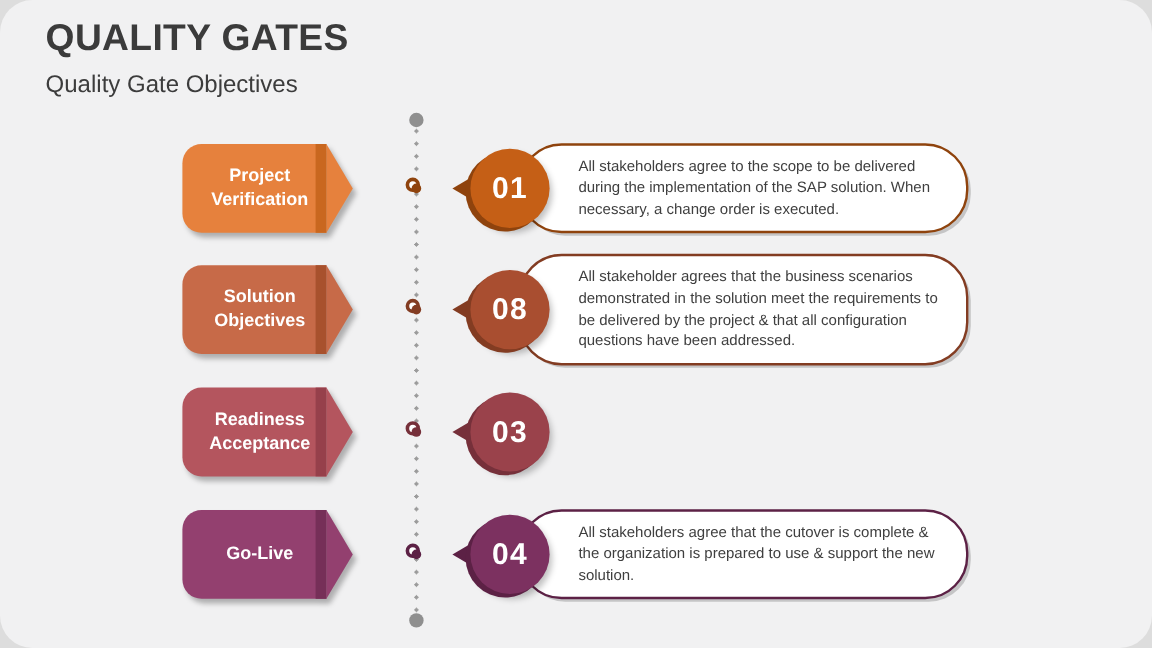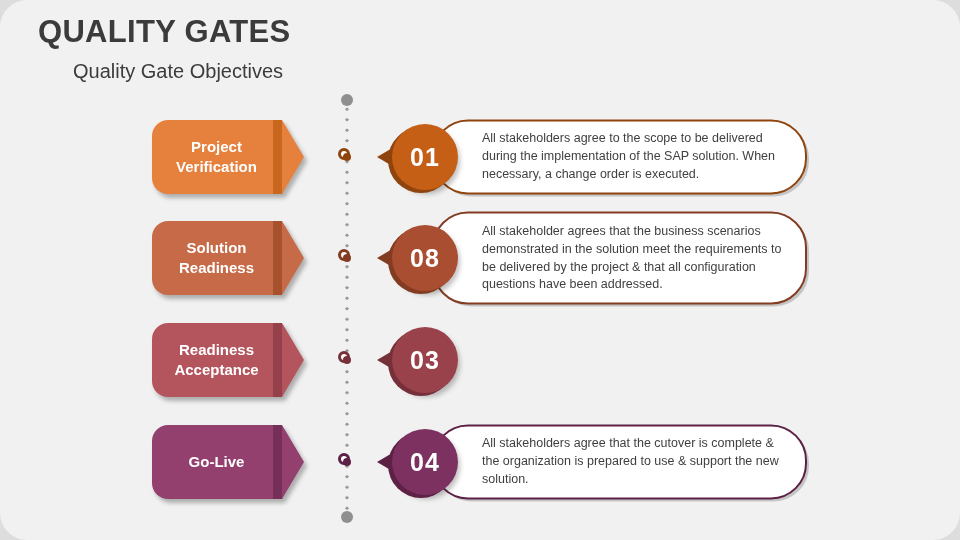--- a/index.html
+++ b/index.html
@@ -9,21 +9,21 @@
     background:#F1F1F2; overflow:hidden;
     font-family:"Liberation Sans", sans-serif;
     border-radius:27px;
   }
   .title {
     position:absolute; left:38px; top:14px;
     font-size:31px; font-weight:bold; color:#3B3B3B; letter-spacing:.3px;
   }
   .subtitle {
     position:absolute; left:38px; top:60px;
-    font-size:20px; color:#3C3C3C;margin-left:35px;
+    font-size:20px; color:#3C3C3C;
   }
   
   .timeline-line {
     position:absolute; left:345px; top:104px; width:4px; height:410px;
     background-image:radial-gradient(circle, #9B9B9B 1.6px, rgba(0,0,0,0) 1.8px);
     background-size:4px 10.5px; background-repeat:repeat-y; background-position:center top;
   }
   .timeline-endpoint {
     position:absolute; left:341px; width:12px; height:12px;
     border-radius:50%; background:#8F8F8F;
@@ -32,21 +32,21 @@
   .timeline-endpoint.bottom { top:511px; }
 
   .row { position:absolute; left:0; width:960px; height:102px; }
   #rows .row:nth-child(1) { top:106px; }
   #rows .row:nth-child(2) { top:207px; }
   #rows .row:nth-child(3) { top:309px;padding-left:24px; }
   #rows .row:nth-child(4) { top:411px; }
 
   
   .label-shape {
-    position:absolute; left:152px; top:14px; width:130px; height:74px;
+    position:absolute; left:152px; top:14px; width:120px; height:74px;
     background:var(--fill); border-radius:16px 0 0 16px;
     filter:drop-shadow(3px 4px 2px rgba(0,0,0,0.28));
   }
   .label-shape::after {      
     content:''; position:absolute; right:0; top:0; width:9px; height:100%;
     background:var(--band);
   }
   .label-tip {               
     position:absolute; left:100%; top:0; width:0; height:0;
     border-top:37px solid transparent; border-bottom:37px solid transparent;
@@ -112,21 +112,21 @@
     <div class="num-circle">
       <span class="num">01</span>
     </div>
     <div class="card">
       <p class="desc">All stakeholders agree to the scope to be delivered during the implementation of the SAP solution. When necessary, a change order is executed.</p>
     </div>
   </div>
       <div class="row" style="--fill: #C76A48; --band: #A8512D; --circle: #A94E30; --dark: #833C22;">
     <div class="label-shape">
       <span class="label-tip"></span>
-      <span class="label-text">Solution Readiness</span>
+      <span class="label-text">Solution Objectives</span>
     </div>
     <span class="marker"></span>
     <span class="num-pointer"></span>
     <div class="num-circle">
       <span class="num">08</span>
     </div>
     <div class="card">
       <p class="desc">All stakeholder agrees that the business scenarios demonstrated in the solution meet the requirements to be delivered by the project &amp; that all configuration questions have been addressed.</p>
     </div>
   </div>

